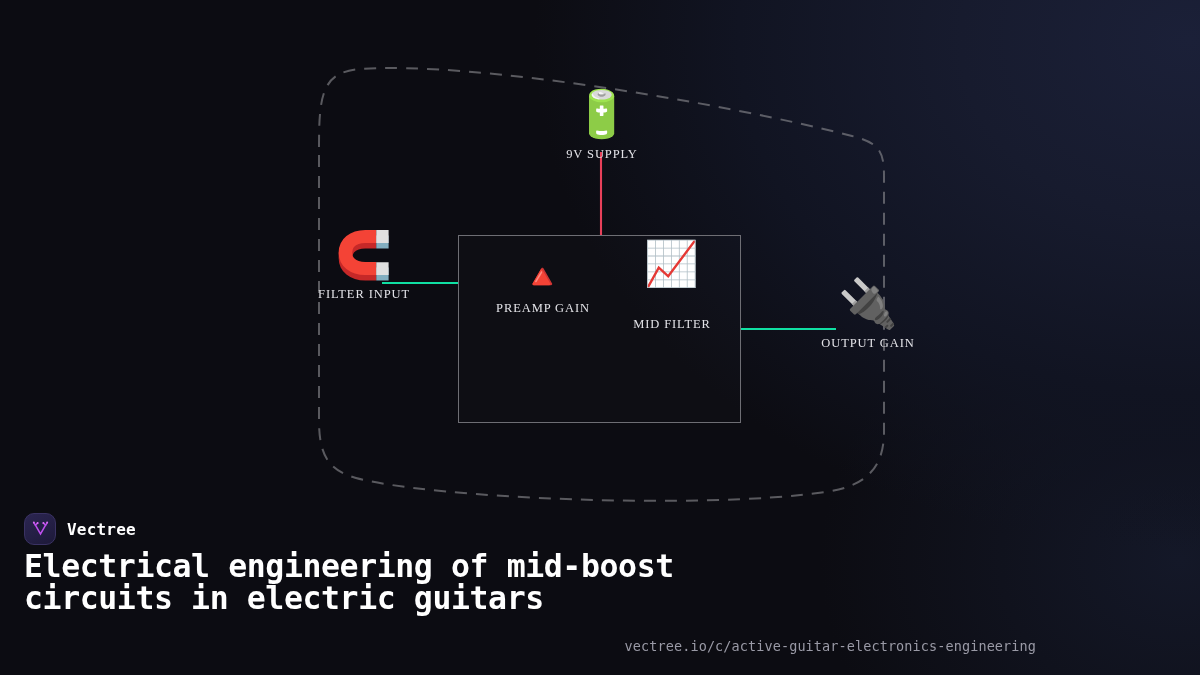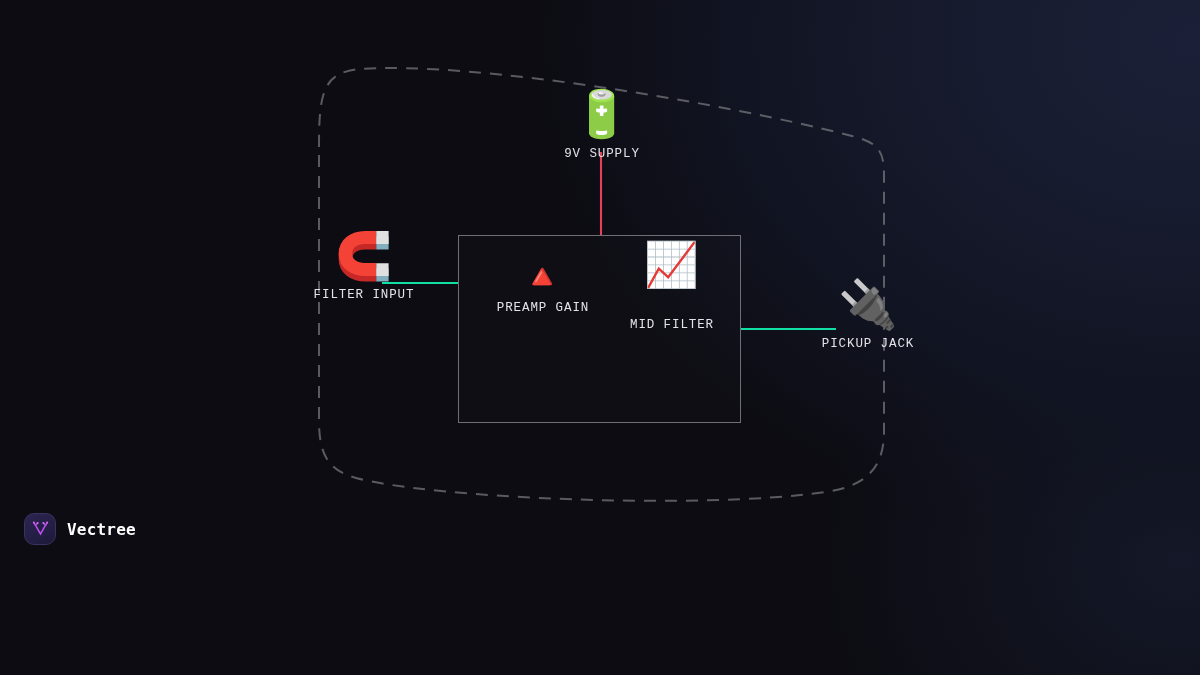--- a/index.html
+++ b/index.html
@@ -38,21 +38,21 @@
     transform:translate(-50%,-50%);
   }
   .node .glyph {
     font-family:"DejaVu Sans", sans-serif;
     line-height:1;
     display:block;
     user-select:none;
   }
   .node .lbl {
     margin-top:9px;
-    font-family:Liberation Mono, monospace;
+    font-family:Liberation Serif, serif;
     font-size:12.5px;
     letter-spacing:0.9px;
     color:#e3e3e8;
     white-space:nowrap;
   }
 
   
   #group-box {
     position:absolute;
     left:458px; top:235px;
@@ -172,21 +172,21 @@
       <span class="lbl">PREAMP GAIN</span>
     </div>
 
     <div class="node" id="node-filter">
       <span class="glyph">📈</span>
       <span class="lbl">MID FILTER</span>
     </div>
 
     <div class="node" id="node-output">
       <span class="glyph">🔌</span>
-      <span class="lbl">PICKUP JACK</span>
+      <span class="lbl">OUTPUT GAIN</span>
     </div>
 
   </div>
 
   <div id="footer">
 
     <div id="brand">
       <div id="brand-mark">
         <svg width="19" height="19" viewBox="0 0 24 24">
           <g stroke="#c04ff0" stroke-width="1.9" stroke-linecap="round" fill="none">
@@ -200,17 +200,19 @@
             <circle cx="3.6" cy="3.3" r="1.25"></circle>
             <circle cx="8.4" cy="3.7" r="1.25"></circle>
             <circle cx="20.4" cy="3.3" r="1.25"></circle>
             <circle cx="15.6" cy="3.7" r="1.25"></circle>
           </g>
         </svg>
       </div>
       <span id="brand-name">Vectree</span>
     </div>
 
-
+    <h1 id="headline">Electrical engineering of mid-boost circuits in electric guitars</h1>
+
+    <div id="permalink">vectree.io/c/active-guitar-electronics-engineering</div>
 
   </div>
 
 </div>
 
 </body></html>

